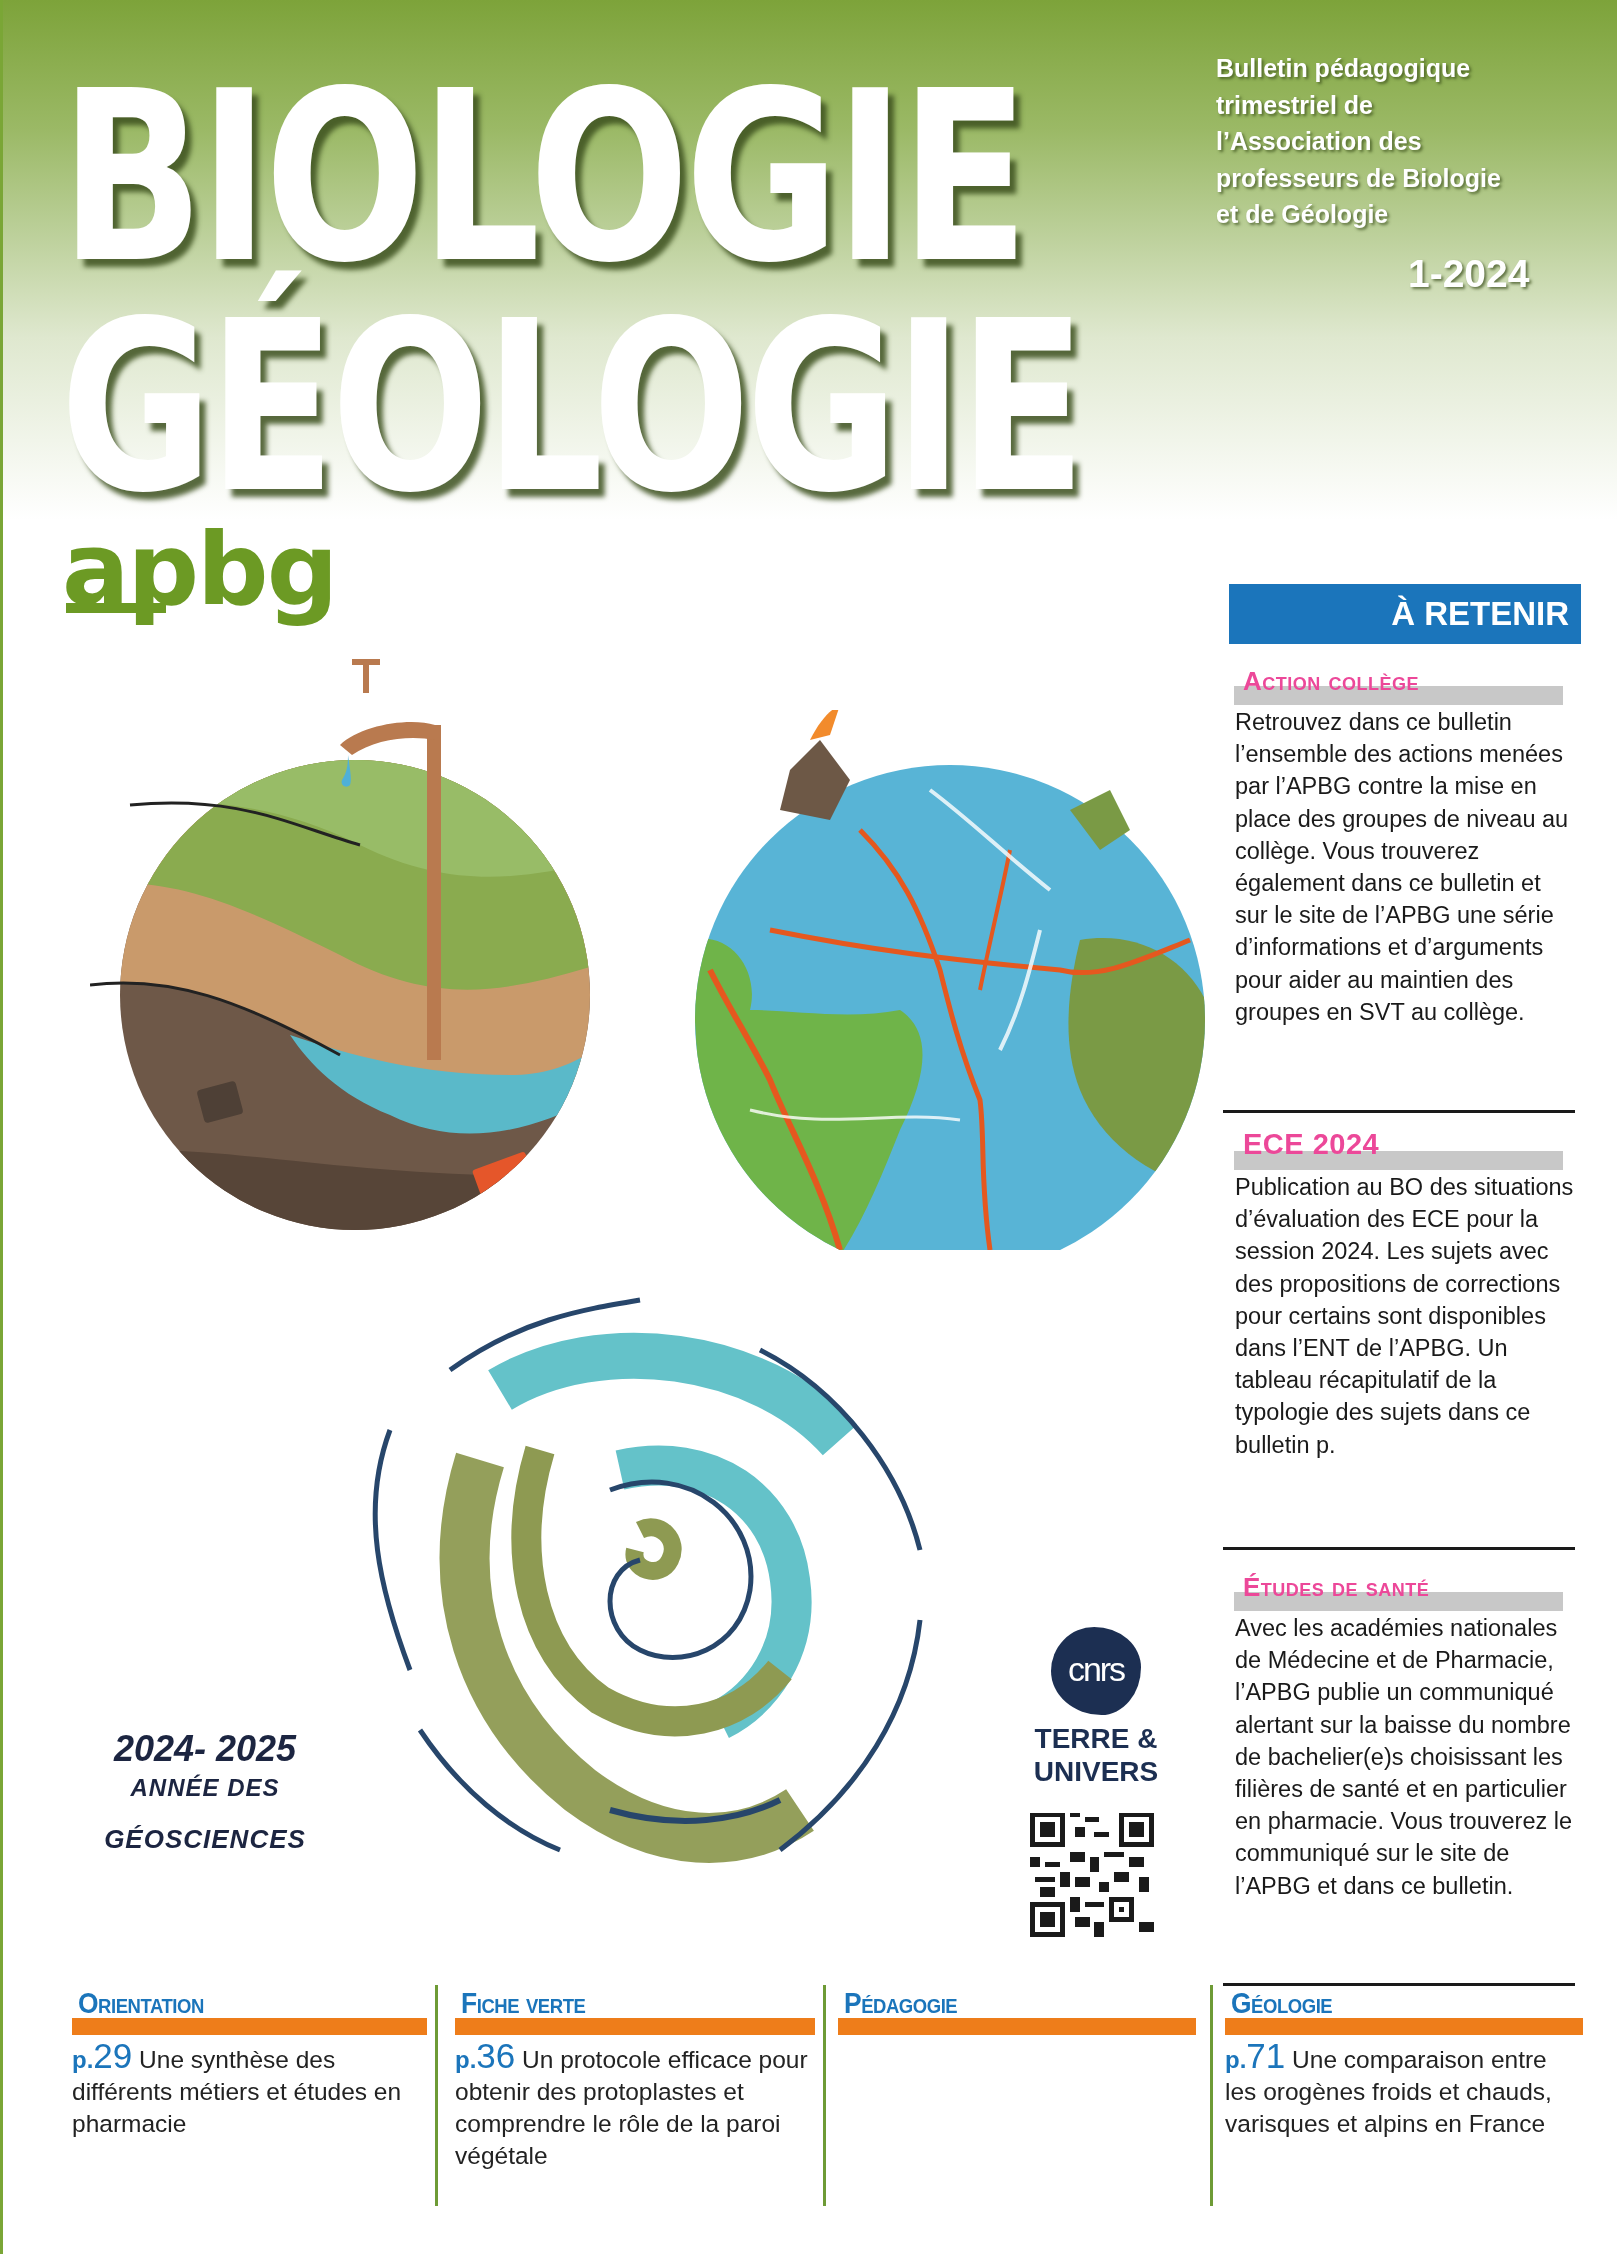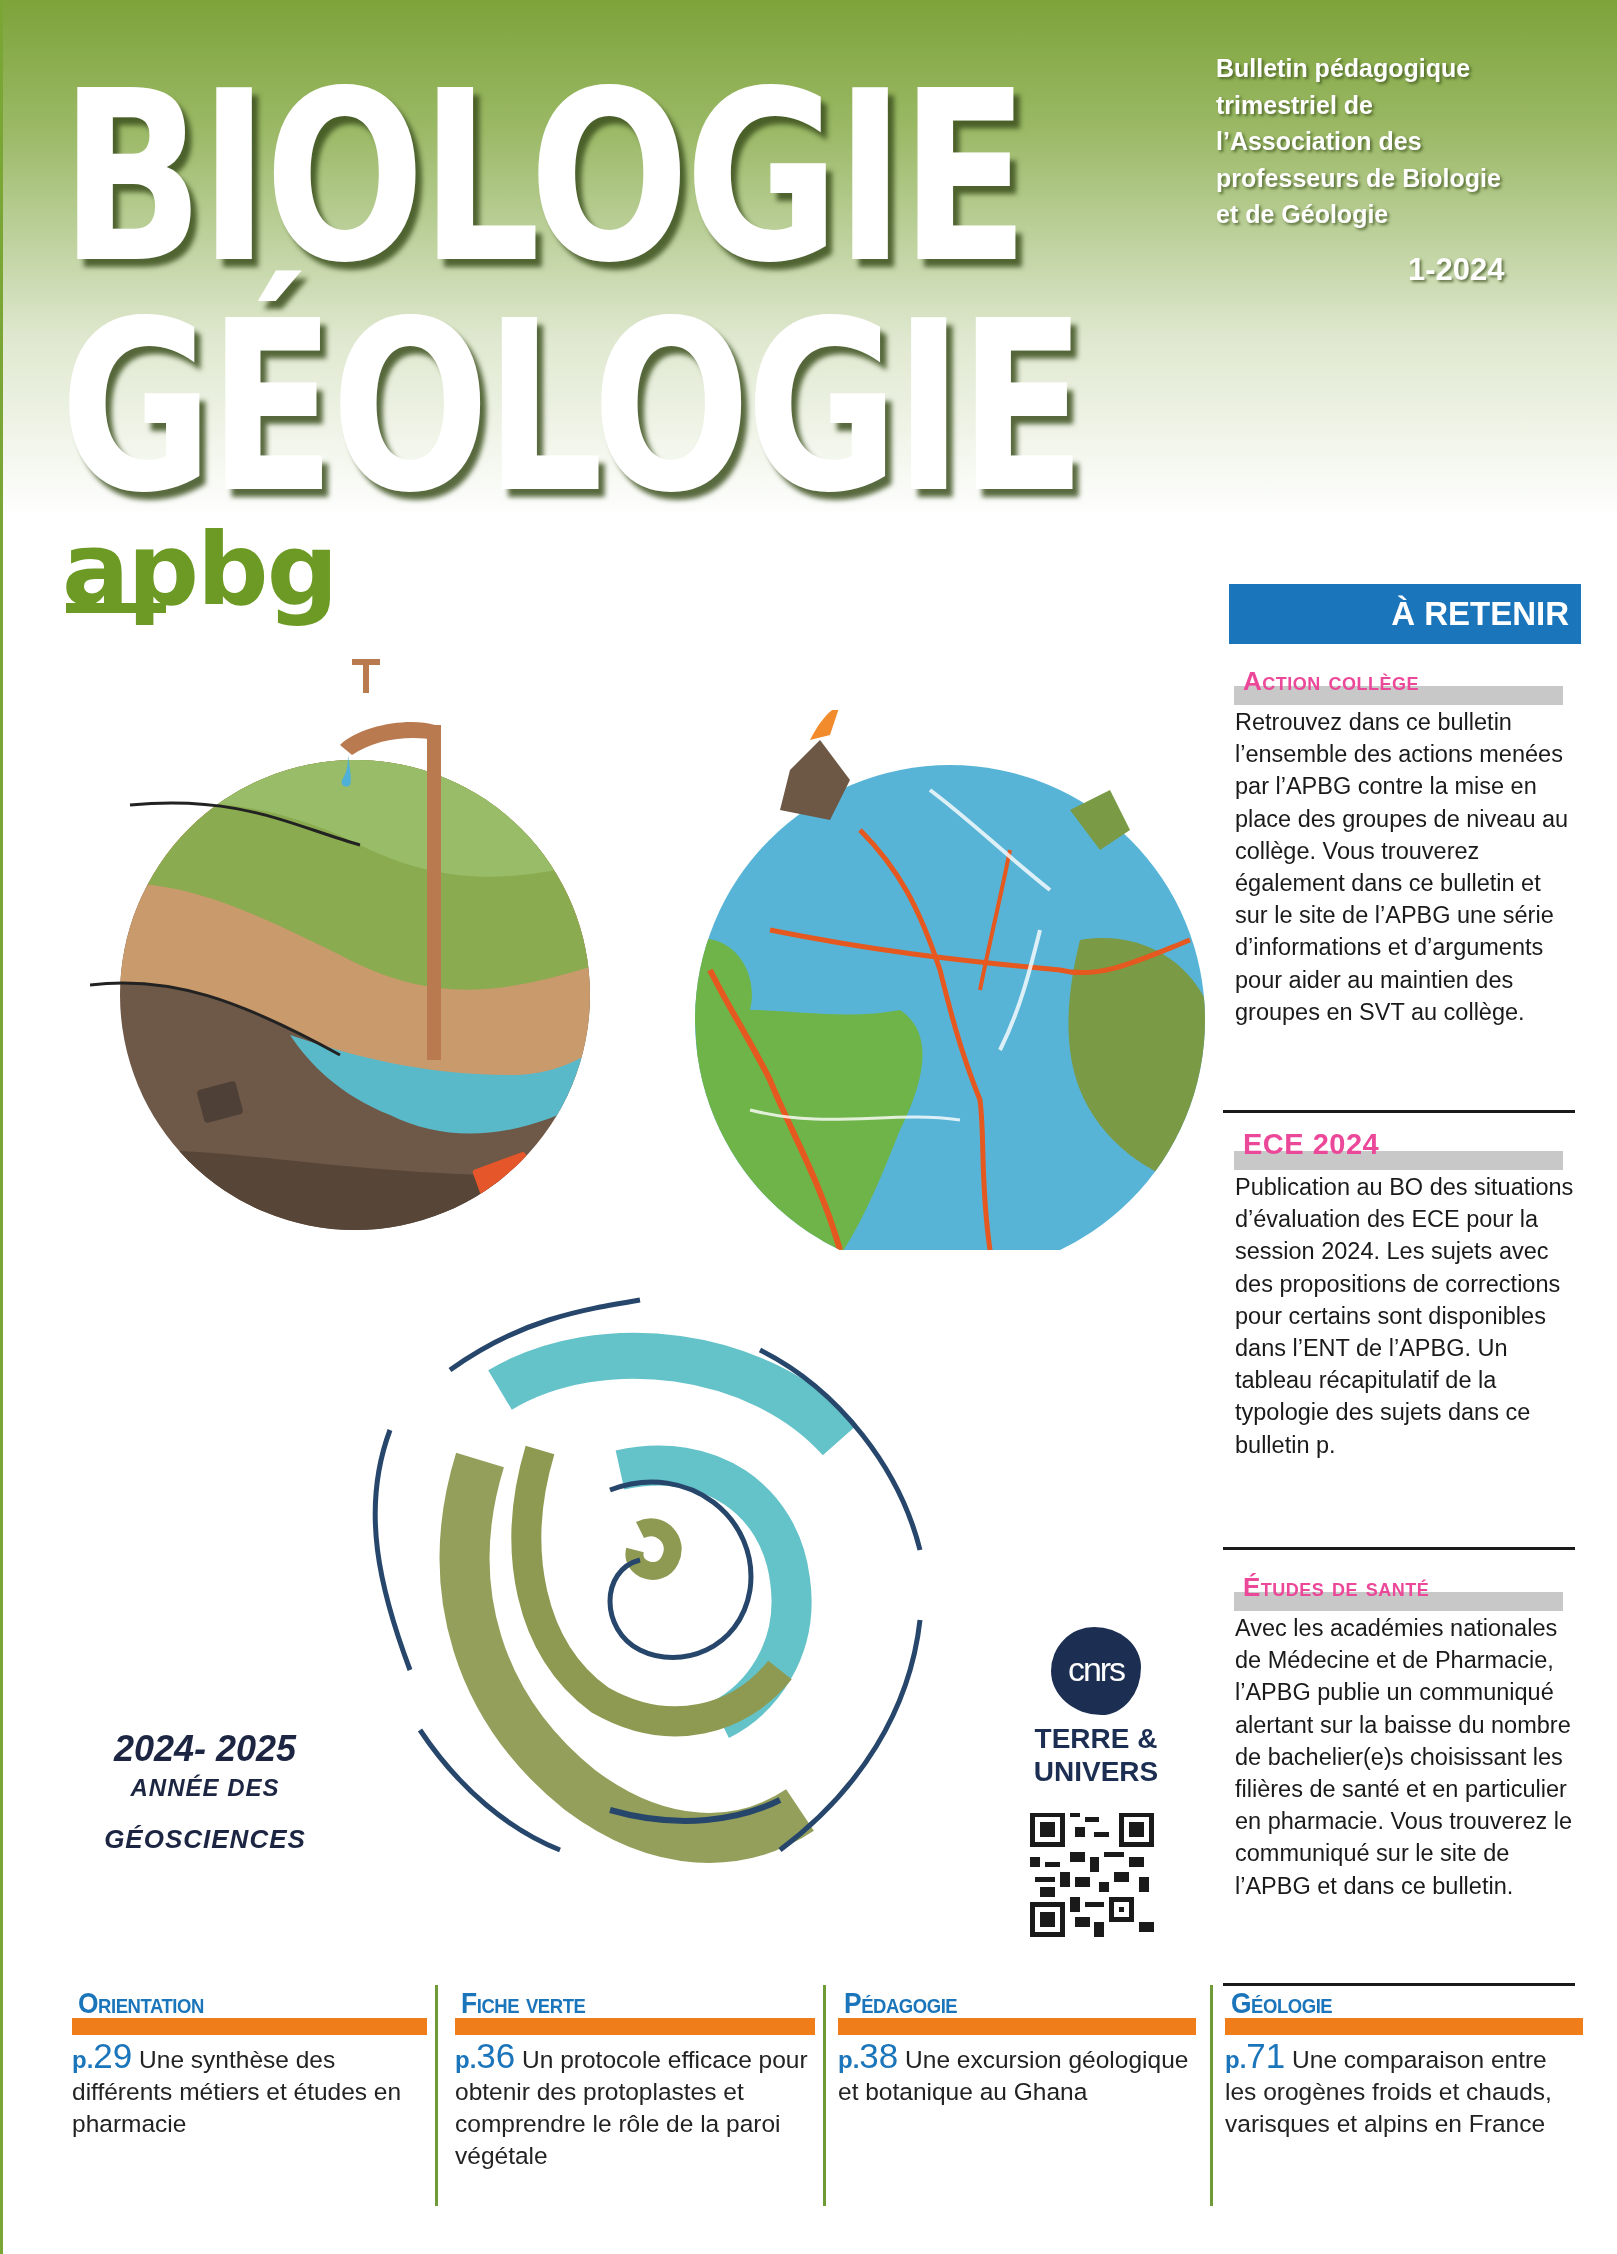--- a/index.html
+++ b/index.html
@@ -6,21 +6,21 @@
   body { width:1617px; height:2254px; position:relative; overflow:hidden; background:#ffffff; font-family:"Liberation Sans", sans-serif; }
   .left-stripe { position:absolute; left:0; top:0; width:3px; height:2254px; background:#7aa636; }
   .header-bg { position:absolute; left:0; top:0; width:1617px; height:520px;
     background:linear-gradient(180deg,#7da33a 0%,#9bb966 25%,#bcd09a 45%,#dfe8cf 65%,#ffffff 100%); }
   .masthead { position:absolute; left:60px; font-family:"DejaVu Sans", sans-serif; font-weight:bold; color:#ffffff;
     letter-spacing:-6px; transform-origin:left top; text-shadow:8px 8px 6px rgba(60,80,30,0.85); white-space:nowrap; }
   .mast-1 { top:40px; font-size:236px; transform:scaleX(0.80); }
   .mast-2 { top:270px; font-size:236px; transform:scaleX(0.79); }
   .subtitle { position:absolute; left:1216px; top:50px; width:390px; color:#ffffff; font-weight:bold; font-size:25px; line-height:36.5px;
     text-shadow:2px 2px 3px rgba(50,70,20,0.7); }
-  .issue { position:absolute; left:1408px; top:252px; color:#ffffff; font-weight:bold; font-size:31px; text-shadow:2px 2px 3px rgba(50,70,20,0.7); }
+  .issue { position:absolute; left:1408px; top:252px; color:#ffffff; font-weight:bold; font-size:39px; text-shadow:2px 2px 3px rgba(50,70,20,0.7); }
   .apbg-logo { position:absolute; left:62px; top:520px; font-family:"DejaVu Sans", sans-serif; font-weight:bold; font-size:100px; color:#6c9a24; letter-spacing:-2px; line-height:1; }
   .apbg-underline { position:absolute; left:66px; top:603px; width:100px; height:10px; background:#6c9a24; }
 
   .retenir { position:absolute; left:1223px; top:584px; width:352px; height:60px; background:#1b75bb; color:#fff; font-weight:bold; font-size:33px; text-align:right; box-sizing:border-box; padding-right:12px; line-height:60px;margin-left:6px; }
   .sec { position:absolute; left:1223px; width:352px; }
   .sec-head { position:relative; height:40px; }
   .sec-head .bar { position:absolute; left:11px; top:20px; width:329px; height:19px; background:#c8c8c8; }
   .sec-head .title { position:absolute; left:20px; top:0px; font-weight:bold; font-size:26px; color:#ec4899; font-variant:small-caps; letter-spacing:0.5px; }
   .sec-body { margin-left:12px; font-size:23.5px; line-height:32.2px; color:#1a1a1a; width:340px; }
   .hr { position:absolute; left:1223px; width:352px; height:3px; background:#1a1a1a; }
@@ -228,21 +228,20 @@
     <div class="ftitle">Fiche verte</div>
   </div>
   <div class="foot-body"><span class="pg">p.</span><span class="pgn">36</span> <span>Un protocole efficace pour obtenir des protoplastes et comprendre le rôle de la paroi végétale</span></div>
 </div>
 
 <div class="foot-col" style="left:838px;width:358px;">
   <div class="foot-head">
     <div class="obar" style="width:358px;"></div>
     <div class="ftitle">Pédagogie</div>
   </div>
-  <div class="foot-body"><span class="pg">p.</span><span class="pgn">38</span> <span>Une excursion géologique et botanique au Ghana</span></div>
 </div>
 
 <div class="foot-col" style="left:1225px;width:358px;">
   <div class="foot-head">
     <div class="obar" style="width:358px;"></div>
     <div class="ftitle">Géologie</div>
   </div>
   <div class="foot-body"><span class="pg">p.</span><span class="pgn">71</span> <span>Une comparaison entre les orogènes froids et chauds, varisques et alpins en France</span></div>
 </div>
 

